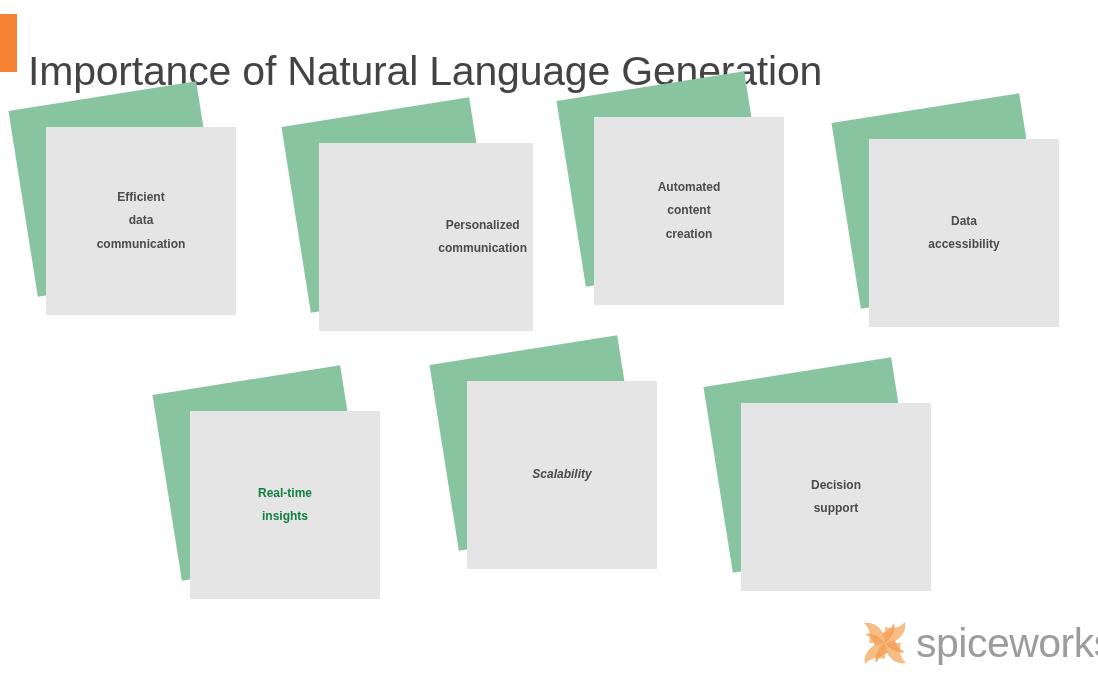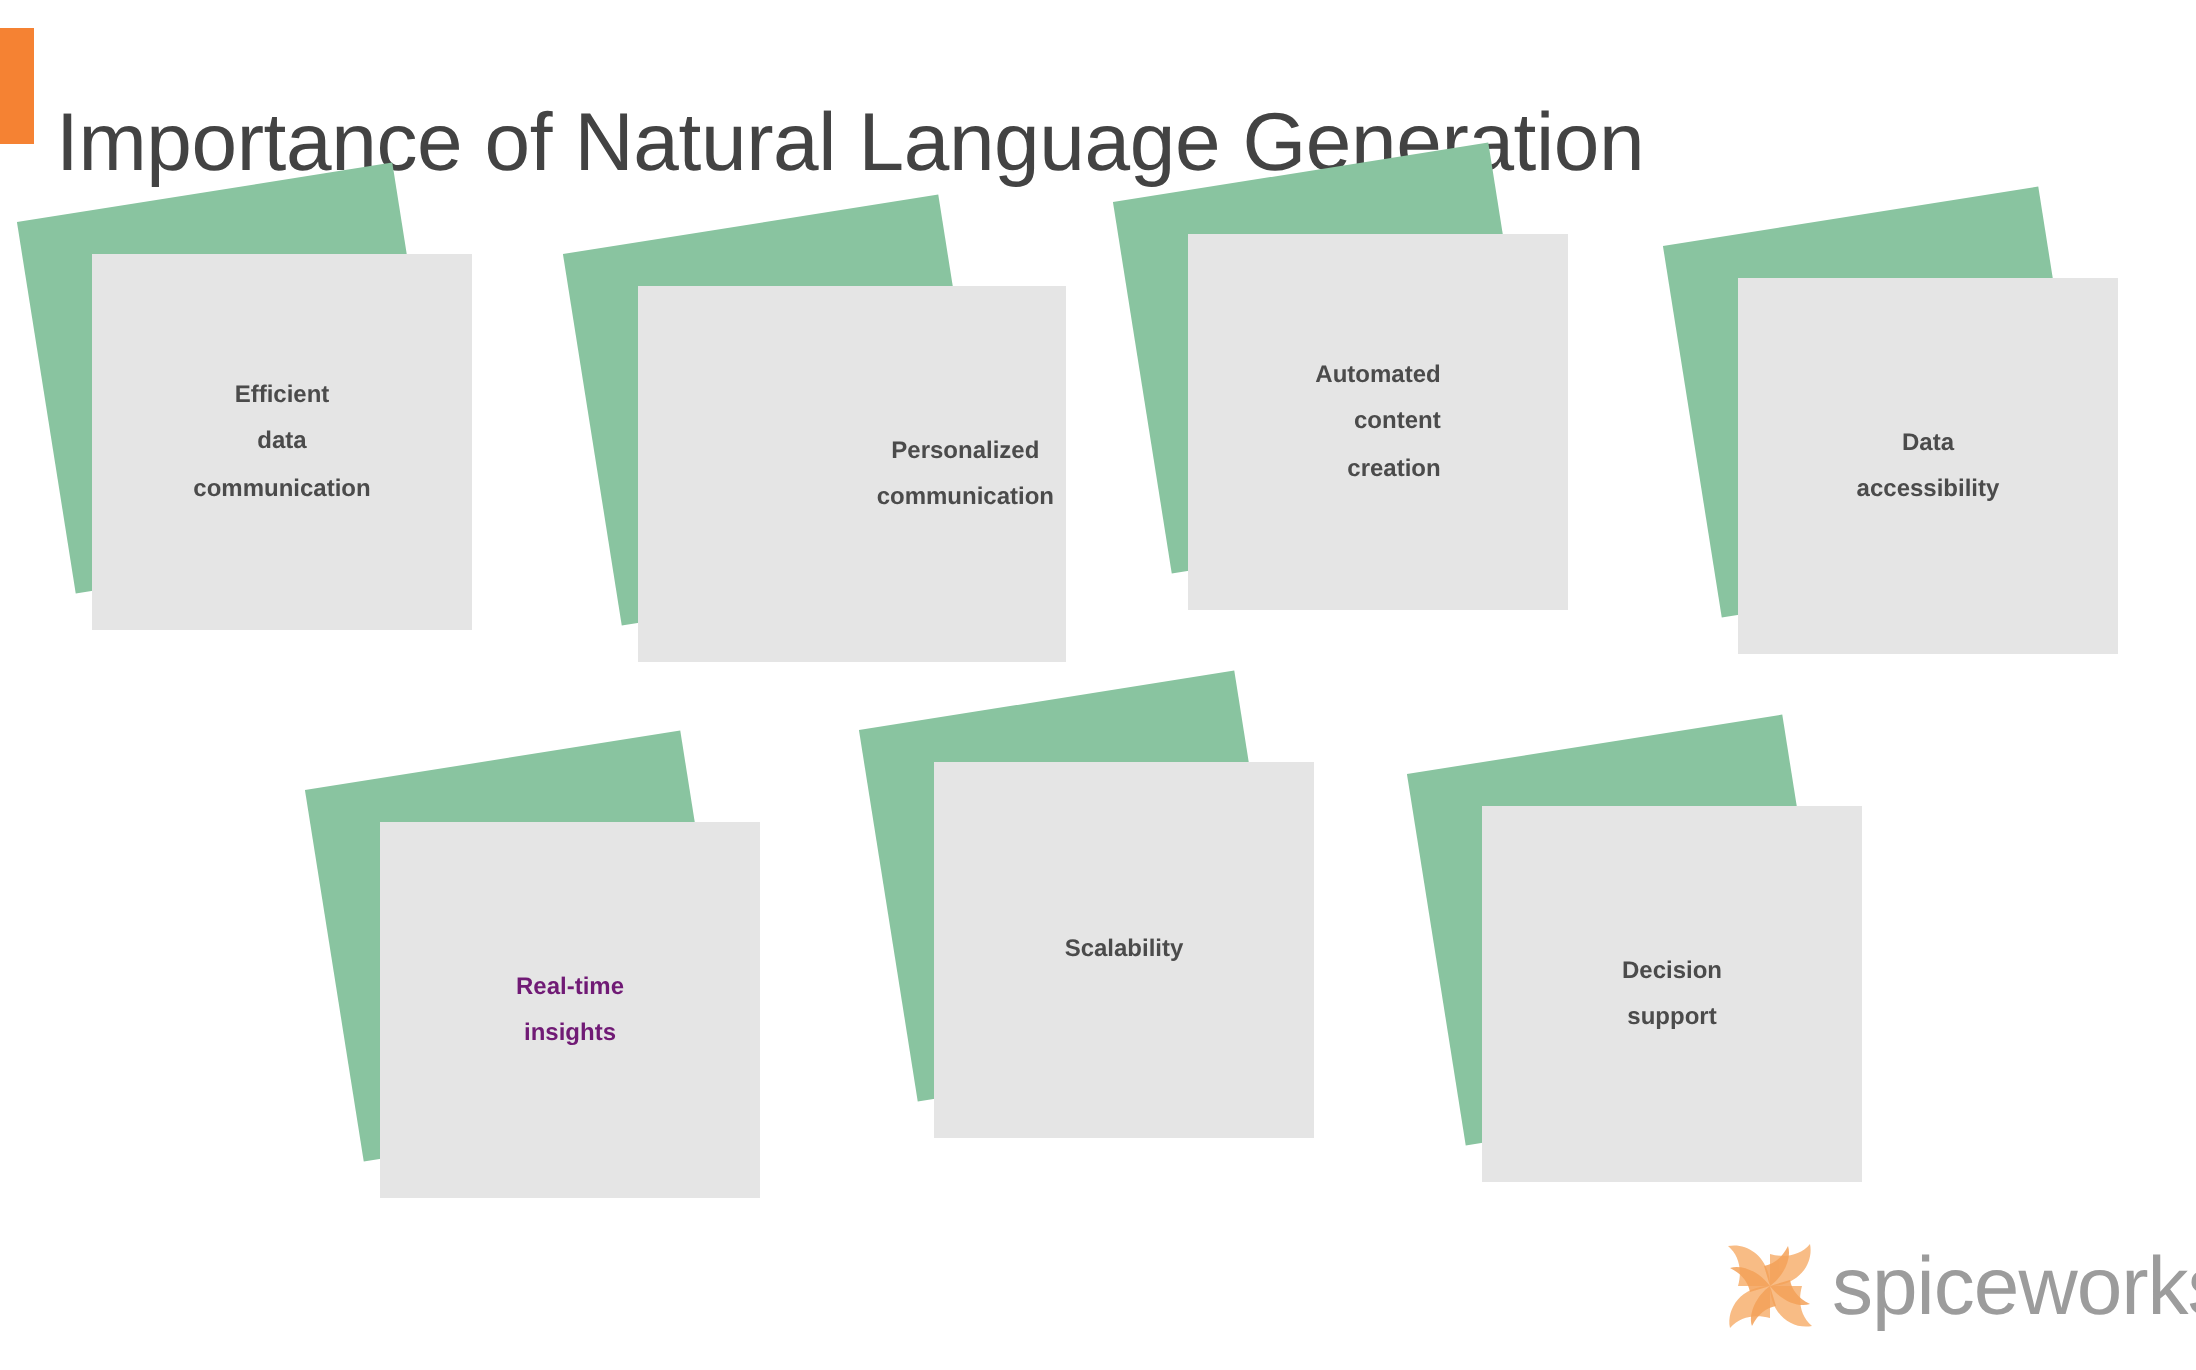--- a/index.html
+++ b/index.html
@@ -122,43 +122,43 @@
     </div>
     <div class="card" style="left: 0px; top: 0px; width: 1098px; height: 685px;">
       <div class="card-accent" style="position: absolute; left: 295px; top: 111px; width: 190px; height: 188px; background: rgb(137, 196, 160); transform: rotate(-9deg);"></div>
       <div class="card-face" style="left: 319px; top: 143px; width: 214px; height: 188px; background: rgb(229, 229, 229); justify-content: flex-end;">
         <div class="card-label" style="color: rgb(75, 75, 75);">Personalized
 communication</div>
       </div>
     </div>
     <div class="card" style="left: 0px; top: 0px; width: 1098px; height: 685px;">
       <div class="card-accent" style="position: absolute; left: 570px; top: 85px; width: 190px; height: 188px; background: rgb(137, 196, 160); transform: rotate(-9deg);"></div>
-      <div class="card-face" style="left: 594px; top: 117px; width: 190px; height: 188px; background: rgb(229, 229, 229); text-align: right;">
+      <div class="card-face" style="left: 594px; top: 117px; width: 190px; height: 188px; background: rgb(229, 229, 229);">
         <div class="card-label" style="color: rgb(75, 75, 75);">Automated
 content
 creation</div>
       </div>
     </div>
     <div class="card" style="left: 0px; top: 0px; width: 1098px; height: 685px;">
       <div class="card-accent" style="position: absolute; left: 845px; top: 107px; width: 190px; height: 188px; background: rgb(137, 196, 160); transform: rotate(-9deg);"></div>
       <div class="card-face" style="left: 869px; top: 139px; width: 190px; height: 188px; background: rgb(229, 229, 229);">
         <div class="card-label" style="color: rgb(75, 75, 75);">Data
 accessibility</div>
       </div>
     </div>
     <div class="card" style="left: 0px; top: 0px; width: 1098px; height: 685px;">
       <div class="card-accent" style="position: absolute; left: 166px; top: 379px; width: 190px; height: 188px; background: rgb(137, 196, 160); transform: rotate(-9deg);"></div>
       <div class="card-face" style="left: 190px; top: 411px; width: 190px; height: 188px; background: rgb(229, 229, 229);">
-        <div class="card-label" style="color: #701a75;">Real-time
+        <div class="card-label" style="color: #15803d;">Real-time
 insights</div>
       </div>
     </div>
     <div class="card" style="left: 0px; top: 0px; width: 1098px; height: 685px;">
       <div class="card-accent" style="position: absolute; left: 443px; top: 349px; width: 190px; height: 188px; background: rgb(137, 196, 160); transform: rotate(-9deg);"></div>
-      <div class="card-face" style="left: 467px; top: 381px; width: 190px; height: 188px; background: rgb(229, 229, 229);">
+      <div class="card-face" style="left: 467px; top: 381px; width: 190px; height: 188px; background: rgb(229, 229, 229); font-style: italic;">
         <div class="card-label" style="color: rgb(75, 75, 75);">Scalability</div>
       </div>
     </div>
     <div class="card" style="left: 0px; top: 0px; width: 1098px; height: 685px;">
       <div class="card-accent" style="position: absolute; left: 717px; top: 371px; width: 190px; height: 188px; background: rgb(137, 196, 160); transform: rotate(-9deg);"></div>
       <div class="card-face" style="left: 741px; top: 403px; width: 190px; height: 188px; background: rgb(229, 229, 229);">
         <div class="card-label" style="color: rgb(75, 75, 75);">Decision
 support</div>
       </div>
     </div>

